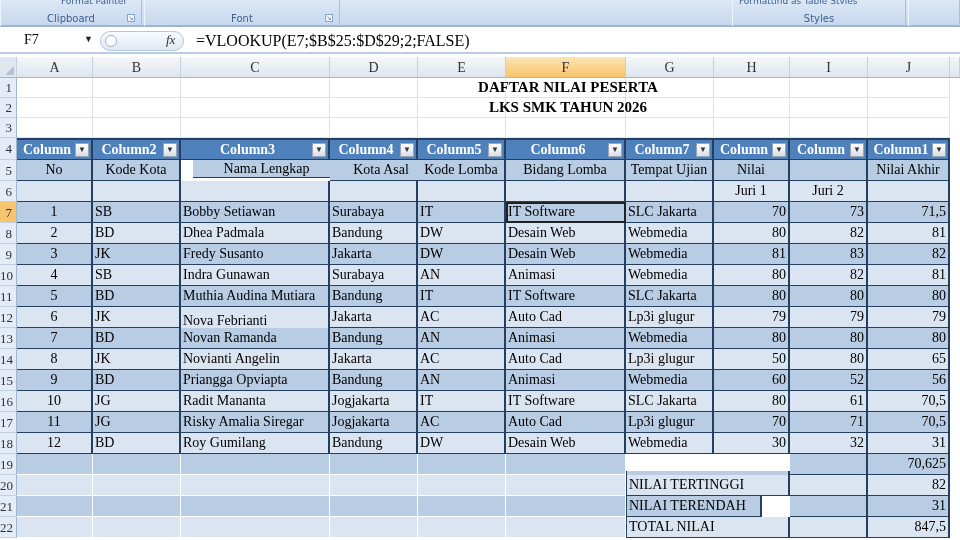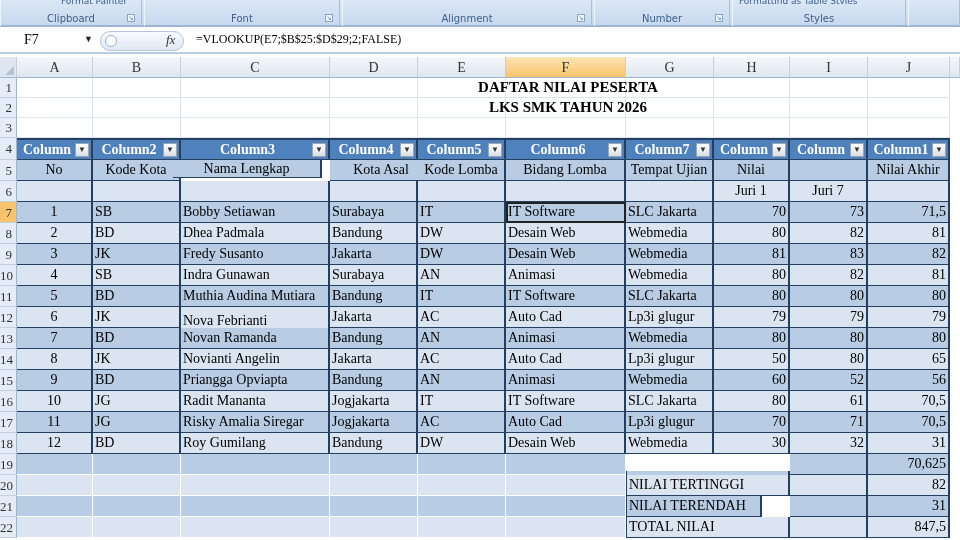--- a/index.html
+++ b/index.html
@@ -23,21 +23,21 @@
   .fbar { position: absolute; left: 0; top: 29px; width: 960px; height: 25px; background: #ffffff;
     border-bottom: 2px solid #b8cce4; }
   .namebox { position: absolute; left: 0; top: 0; width: 95px; height: 24px; padding: 3px 0 0 24px;
     font-size: 14px; color: #000; }
   .namebox-arrow { position: absolute; left: 84px; top: 5px; font-size: 9px; color: #222; }
   .fx-pill { position: absolute; left: 100px; top: 2px; width: 84px; height: 20px;
     border-radius: 10px; background: linear-gradient(#f8fbff,#dfe8f3); border: 1px solid #b6c6da; }
   .fx-pill .knob { position: absolute; left: 4px; top: 3px; width: 12px; height: 12px; border-radius: 50%;
     border: 1px solid #9fb1c8; background: #fff; }
   .fx { position: absolute; left: 166px; top: 3px; font-style: italic; font-size: 13px; color: #333; }
-  .formula { position: absolute; left: 196px; top: 3px; font-size: 12px; color: #000; white-space: nowrap; }
+  .formula { position: absolute; left: 196px; top: 3px; font-size: 16px; color: #000; white-space: nowrap; }
 
   
   .grid { position: absolute; left: 0; top: 57px; }
   .colhdr { position: absolute; top: 0; height: 21px; background: linear-gradient(#f4f7fb,#dfe6ef);
     border-right: 1px solid #c5d0de; border-bottom: 1px solid #9eb6ce; text-align: center;
     font-size: 14px; color: #333; line-height: 21px; }
   .colhdr.sel { background: linear-gradient(#fce4b4,#f7c46d); color: #333; }
   .corner { position: absolute; left: 0; top: 0; width: 17px; height: 21px; background: #dfe6ef;
     border-right: 1px solid #c5d0de; border-bottom: 1px solid #9eb6ce; }
   .corner:after { content: ""; position: absolute; right: 2px; bottom: 2px; border-left: 9px solid transparent;
@@ -70,28 +70,20 @@
 <body>
 
 <div class="ribbon">
   <div class="rgroup" style="left:144px;width:196px;">
     <div class="glabel">Font</div>
     <div class="launcher">↘</div>
   </div>
   <div class="rgroup" style="left:0;width:142px;">
     <div class="topbits" style="left:60px;">Format Painter</div>
     <div class="glabel">Clipboard</div>
-    <div class="launcher">↘</div>
-  </div>
-  <div class="rgroup" style="left:342px;width:250px;">
-    <div class="glabel">Alignment</div>
-    <div class="launcher">↘</div>
-  </div>
-  <div class="rgroup" style="left:594px;width:136px;">
-    <div class="glabel">Number</div>
     <div class="launcher">↘</div>
   </div>
   <div class="rgroup" style="left:732px;width:174px;">
     <div class="topbits">Formatting   as Table   Styles</div>
     <div class="glabel">Styles</div>
   </div>
   <div class="rgroup" style="left:908px;width:52px;"></div>
 </div>
 
 <div class="fbar">
@@ -206,37 +198,37 @@
     <div class="cell th" style="left: 790px; top: 81px; width: 78px; height: 22px;">
       <span class="lbl">Column</span>
       <span class="dd">▼</span>
     </div>
     <div class="cell th" style="left: 868px; top: 81px; width: 82px; height: 22px;">
       <span class="lbl">Column1</span>
       <span class="dd">▼</span>
     </div>
     <div class="cell c bd band-d" style="left: 17px; top: 103px; width: 76px; height: 21px;">No</div>
     <div class="cell c bd band-d" style="left: 93px; top: 103px; width: 88px; height: 21px;">Kode Kota</div>
-    <div class="cell c bd band-d" style="left: 173px; top: 103px; width: 149px; height: 18px;">Nama Lengkap</div>
+    <div class="cell c bd band-d" style="left: 193px; top: 103px; width: 149px; height: 18px;">Nama Lengkap</div>
     <div class="cell c bd band-d" style="left: 330px; top: 103px; width: 104px; height: 21px;">Kota Asal</div>
     <div class="cell c bd band-d" style="left: 418px; top: 103px; width: 88px; height: 21px;">Kode Lomba</div>
     <div class="cell c bd band-d" style="left: 506px; top: 103px; width: 120px; height: 21px;">Bidang Lomba</div>
     <div class="cell c bd band-d" style="left: 626px; top: 103px; width: 88px; height: 21px;">Tempat Ujian</div>
     <div class="cell c bd band-d" style="left: 714px; top: 103px; width: 76px; height: 21px;">Nilai</div>
     <div class="cell c bd band-d" style="left: 790px; top: 103px; width: 78px; height: 21px;"></div>
     <div class="cell c bd band-d" style="left: 868px; top: 103px; width: 82px; height: 21px;">Nilai Akhir</div>
     <div class="cell c bd band-l" style="left: 17px; top: 124px; width: 76px; height: 21px;"></div>
     <div class="cell c bd band-l" style="left: 93px; top: 124px; width: 88px; height: 21px;"></div>
     <div class="cell c bd band-l" style="left: 181px; top: 124px; width: 149px; height: 21px;"></div>
     <div class="cell c bd band-l" style="left: 330px; top: 124px; width: 88px; height: 21px;"></div>
     <div class="cell c bd band-l" style="left: 418px; top: 124px; width: 88px; height: 21px;"></div>
     <div class="cell c bd band-l" style="left: 506px; top: 124px; width: 120px; height: 21px;"></div>
     <div class="cell c bd band-l" style="left: 626px; top: 124px; width: 88px; height: 21px;"></div>
     <div class="cell c bd band-l" style="left: 714px; top: 124px; width: 76px; height: 21px;">Juri 1</div>
-    <div class="cell c bd band-l" style="left: 790px; top: 124px; width: 78px; height: 21px;">Juri 7</div>
+    <div class="cell c bd band-l" style="left: 790px; top: 124px; width: 78px; height: 21px;">Juri 2</div>
     <div class="cell c bd band-l" style="left: 868px; top: 124px; width: 82px; height: 21px;"></div>
     <div class="cell c bd band-d" style="left: 17px; top: 145px; width: 76px; height: 21px;">1</div>
     <div class="cell l bd band-d" style="left: 93px; top: 145px; width: 88px; height: 21px;">SB</div>
     <div class="cell l bd band-d" style="left: 181px; top: 145px; width: 149px; height: 21px;">Bobby Setiawan</div>
     <div class="cell l bd band-d" style="left: 330px; top: 145px; width: 88px; height: 21px;">Surabaya</div>
     <div class="cell l bd band-d" style="left: 418px; top: 145px; width: 88px; height: 21px;">IT</div>
     <div class="cell l bd band-d selcell" style="left: 506px; top: 145px; width: 120px; height: 21px;">IT Software</div>
     <div class="cell l bd band-d" style="left: 626px; top: 145px; width: 88px; height: 21px;">SLC Jakarta</div>
     <div class="cell r bd band-d" style="left: 714px; top: 145px; width: 76px; height: 21px;">70</div>
     <div class="cell r bd band-d" style="left: 790px; top: 145px; width: 78px; height: 21px;">73</div>

